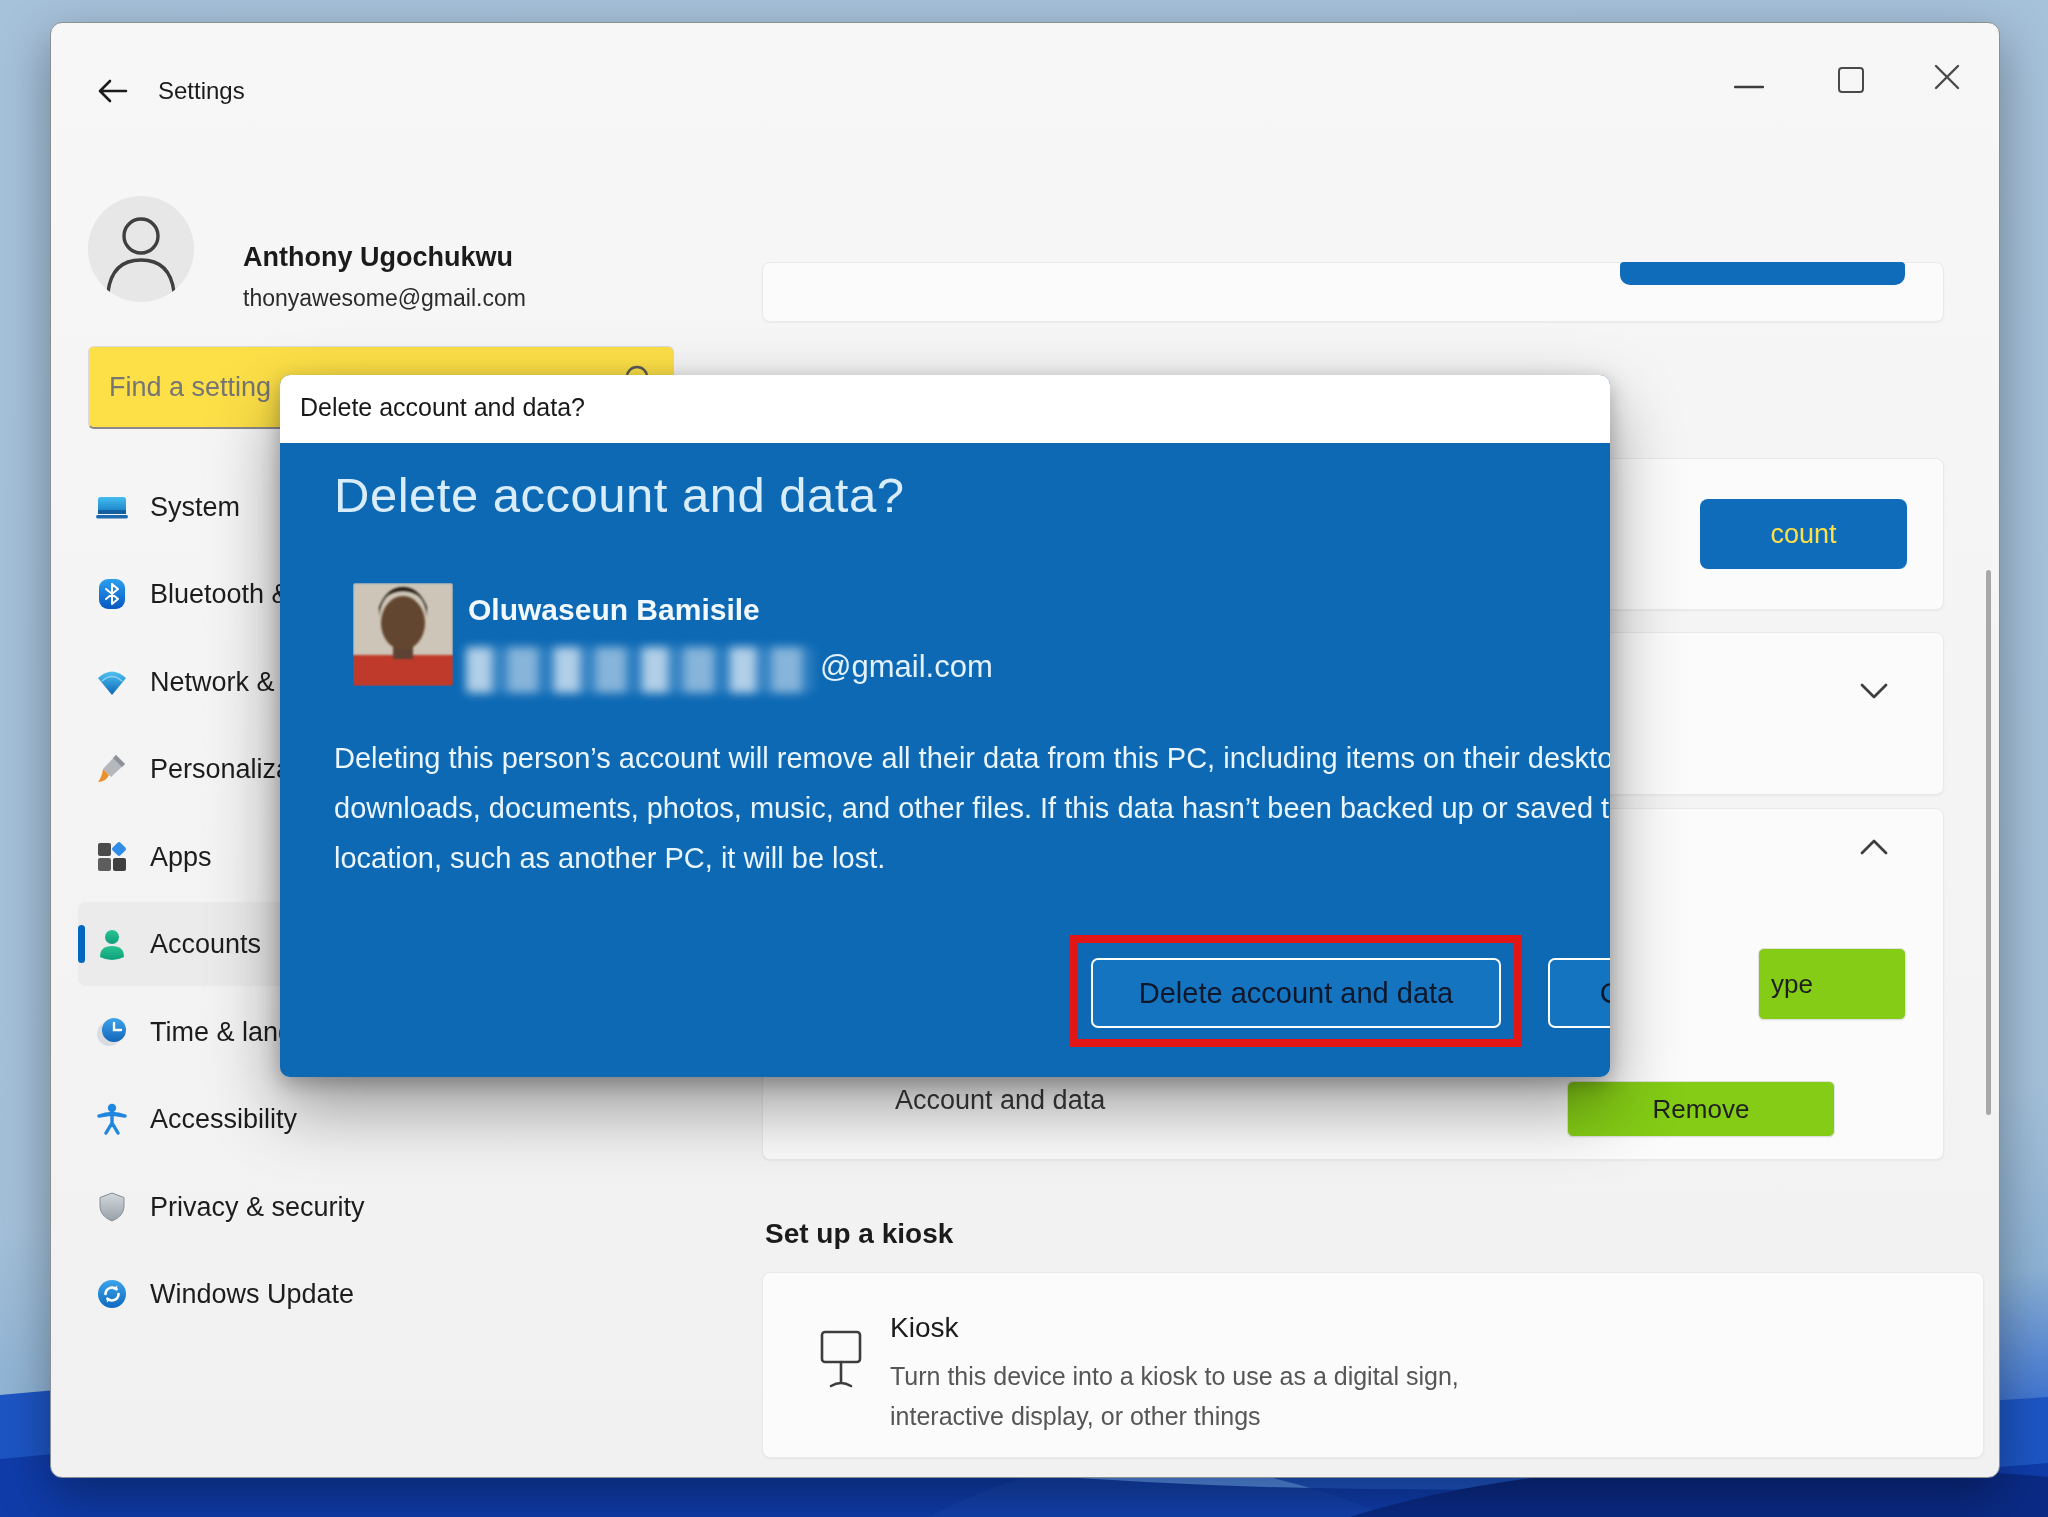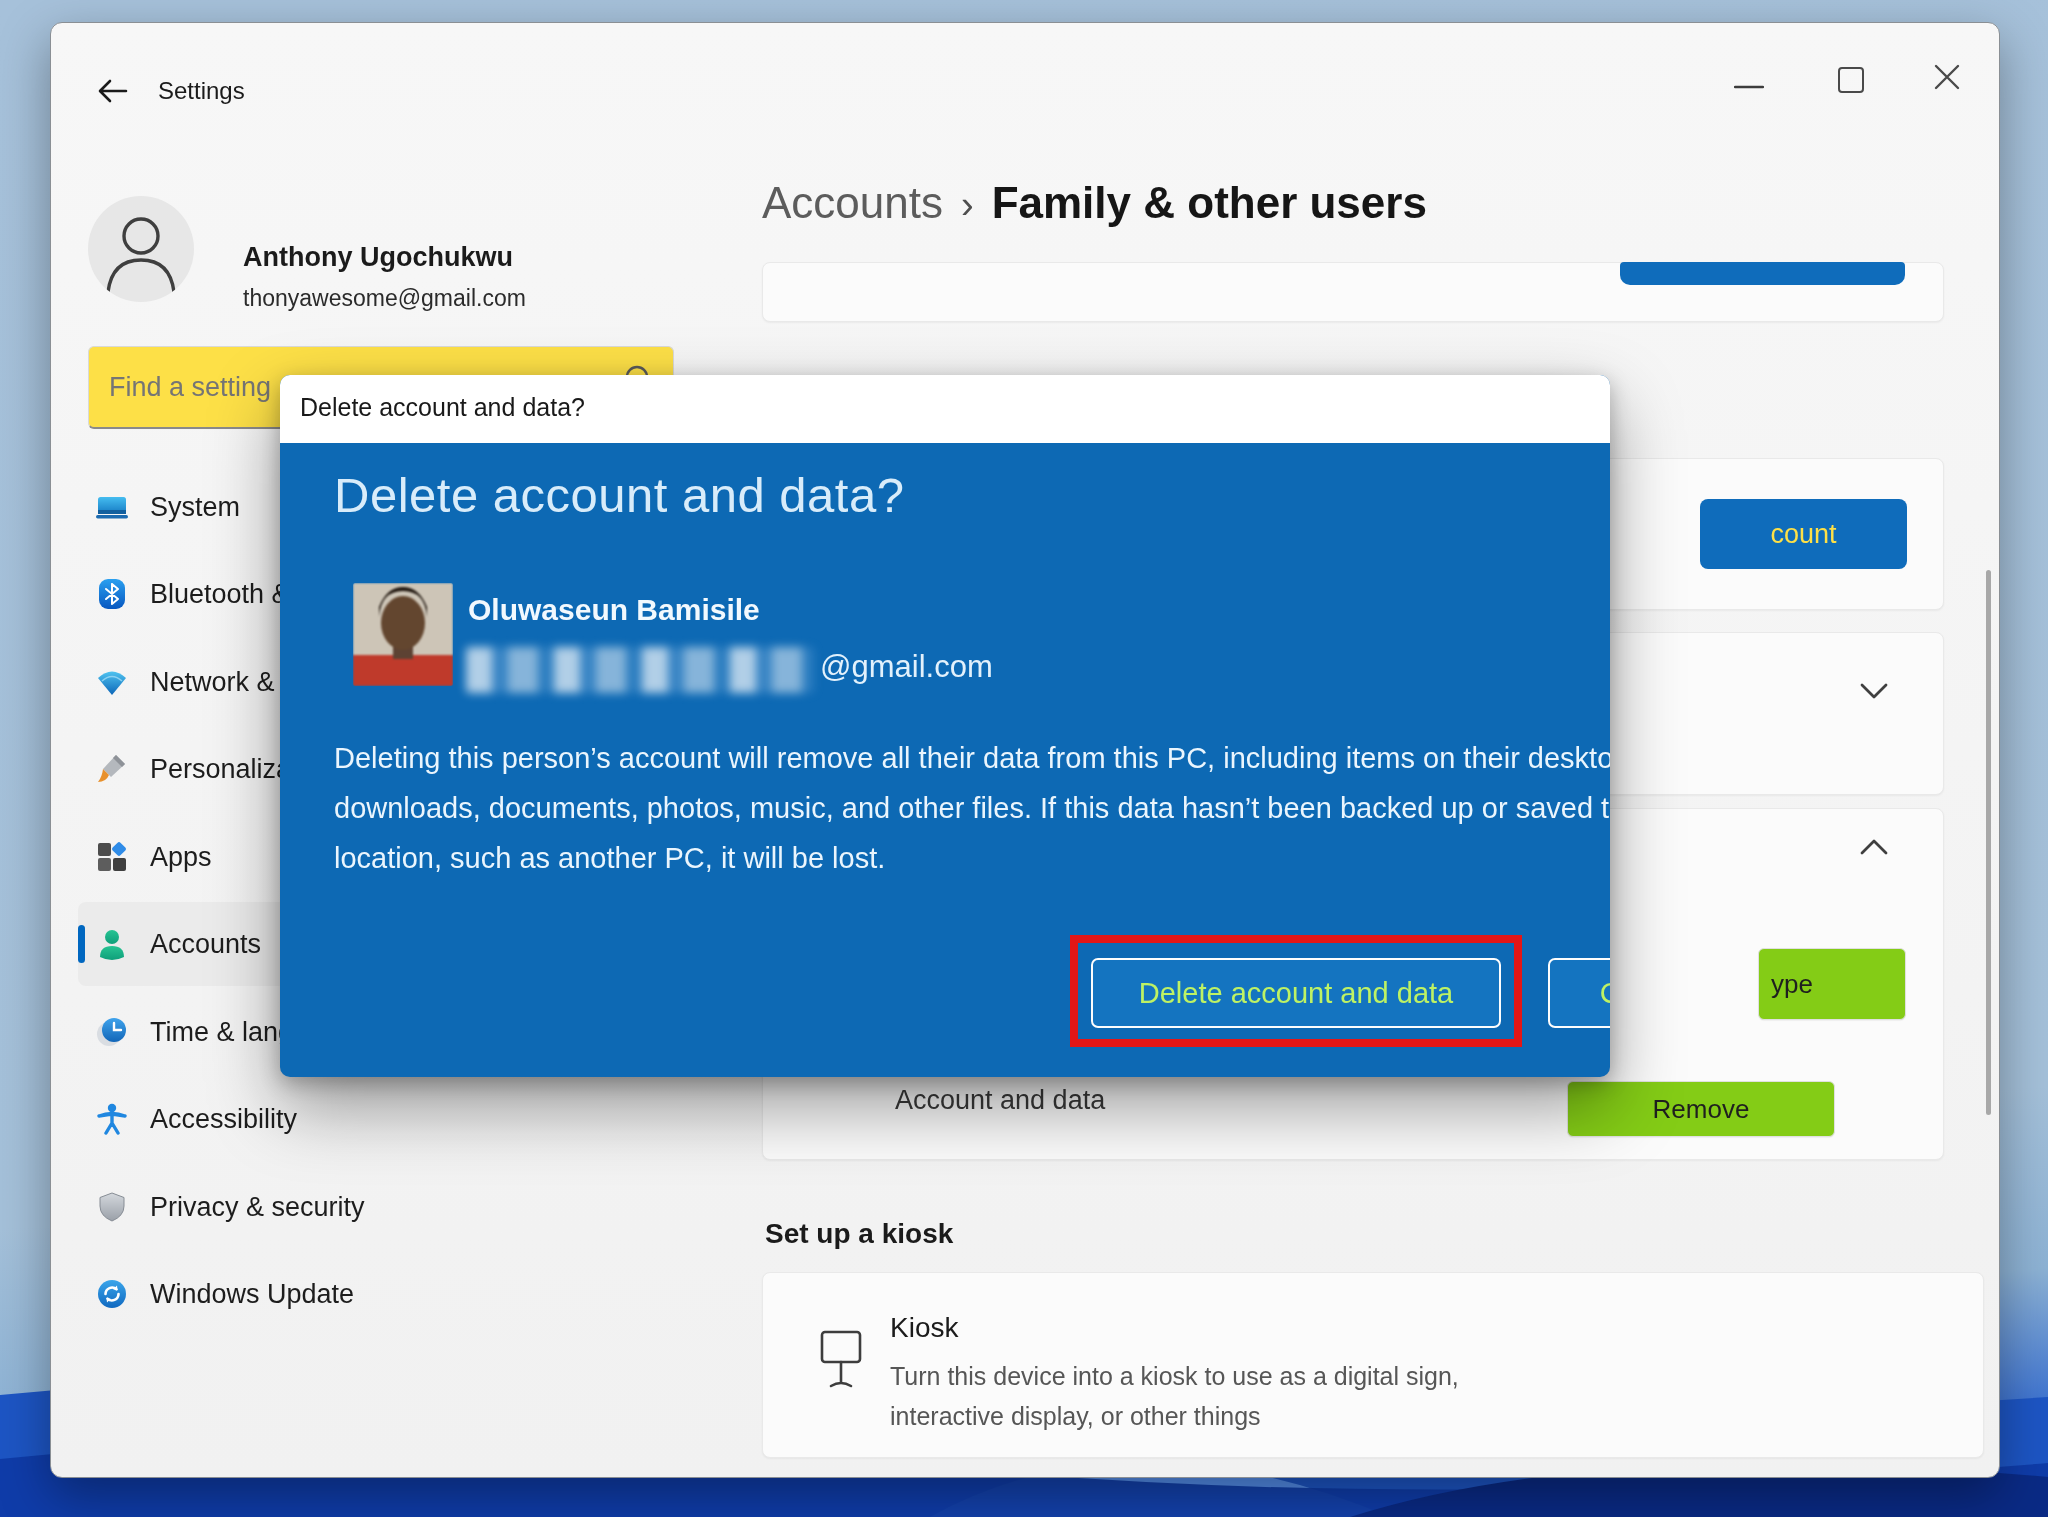--- a/index.html
+++ b/index.html
@@ -63,21 +63,21 @@
   .dlg-title{position:absolute;left:20px;top:18px;font-size:25px;color:#191919;}
   .dlg-heading{position:absolute;left:54px;top:92px;font-size:49px;font-weight:300;color:#d8ecfa;letter-spacing:.5px;}
   .dlg-photo{position:absolute;left:73px;top:208px;width:100px;height:103px;overflow:hidden;border-radius:2px;}
   .dlg-name{position:absolute;left:188px;top:218px;font-size:30px;font-weight:600;color:#f2f9fe;}
   .dlg-blur{position:absolute;left:186px;top:272px;width:348px;height:46px;border-radius:4px;filter:blur(5px);
             background:repeating-linear-gradient(90deg,rgba(255,255,255,.68) 0 26px,rgba(160,200,238,.28) 26px 42px,
             rgba(255,255,255,.5) 42px 72px,rgba(150,195,235,.22) 72px 88px);}
   .dlg-domain{position:absolute;left:540px;top:274px;font-size:31px;color:#e2f1fc;}
   .dlg-body{position:absolute;left:54px;top:358px;width:1400px;font-size:29px;line-height:50px;color:#eaf5fd;}
   .dlg-btn{position:absolute;height:70px;background:#1474c0;border:2.5px solid #fdfdfd;border-radius:7px;
-           color:#bef264;font-family:inherit;font-size:29px;}
+           color:#0f172a;font-family:inherit;font-size:29px;}
   .red-box{left:1070px;top:935px;width:452px;height:112px;border:8px solid #e31616;box-sizing:border-box;z-index:30;}
 
   .txt{white-space:nowrap;}
 </style>
 </head>
 <body>
 
 <div class="stage">
 
   <div class="abs wallpaper"></div>
@@ -105,23 +105,20 @@
 
   <div class="abs avatar" style="left:88px;top:196px;z-index:2">
     <svg viewBox="0 0 106 106" width="106" height="106">
       <circle cx="53" cy="40" r="17" fill="none" stroke="#3f3f3f" stroke-width="3.4"></circle>
       <path d="M20 96 Q24 64 53 64 Q82 64 86 96" fill="none" stroke="#3f3f3f" stroke-width="3.4"></path>
     </svg>
   </div>
   <div class="abs user-name" style="left:243px;top:242px;z-index:2">Anthony Ugochukwu</div>
   <div class="abs user-email" style="left:243px;top:285px;z-index:2">thonyawesome@gmail.com</div>
 
-  <div class="abs crumb" style="left:762px;top:178px;z-index:2">
-    <span class="parent">Accounts</span><span class="sep">›</span><span class="cur">Family &amp; other users</span>
-  </div>
 
   <div class="abs card" style="left:762px;top:262px;width:1180px;height:58px"></div>
   <div class="abs" style="left:1620px;top:262px;width:285px;height:23px;background:#0f6cbb;border-radius:4px 4px 10px 10px;z-index:3"></div>
 
   <div class="abs searchbox">
     <input placeholder="Find a setting" style="">
     <svg style="position:absolute;left:534px;top:16px;width:34px;height:34px" viewBox="0 0 34 34">
       <circle cx="14" cy="14" r="10" fill="none" stroke="#5a5a5a" stroke-width="2.4"></circle>
       <path d="M22 22 L31 31" stroke="#5a5a5a" stroke-width="2.4" stroke-linecap="round"></path>
     </svg>

